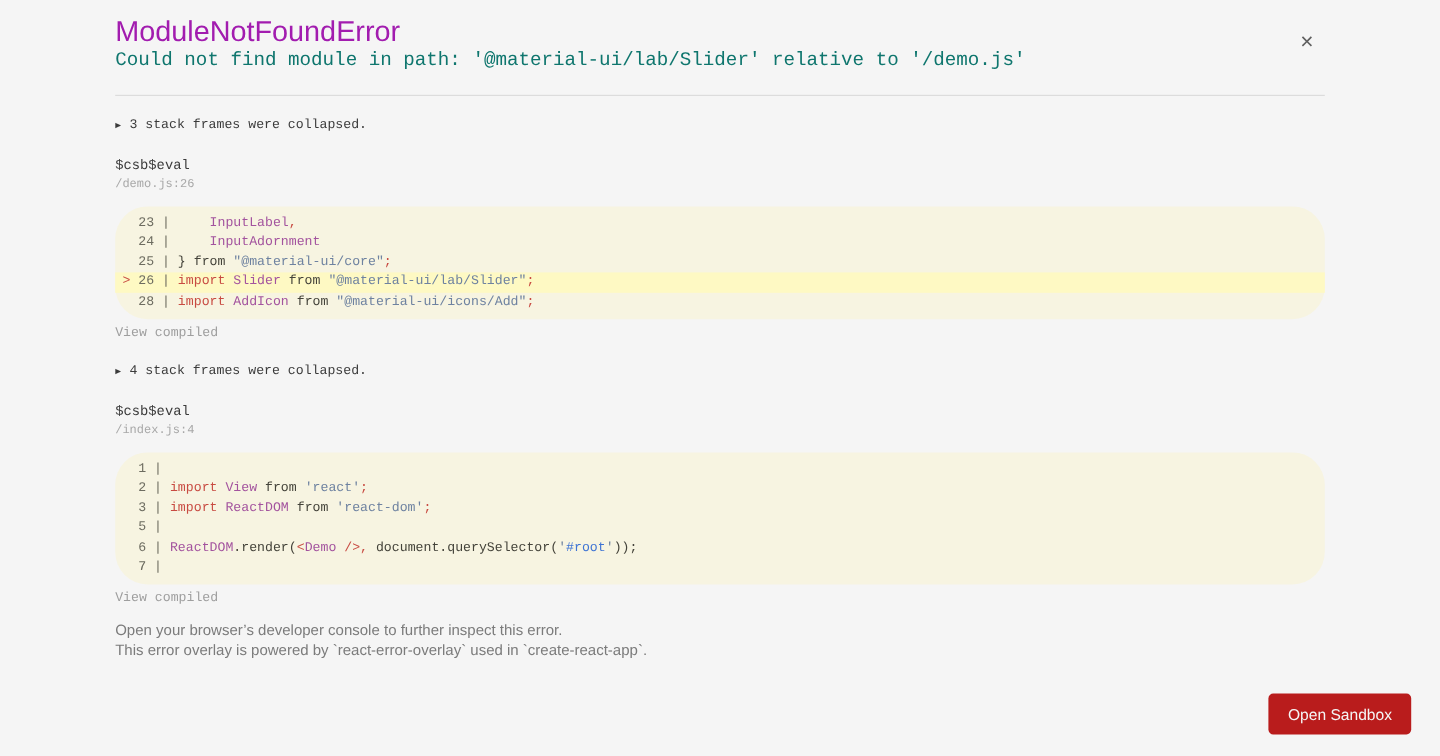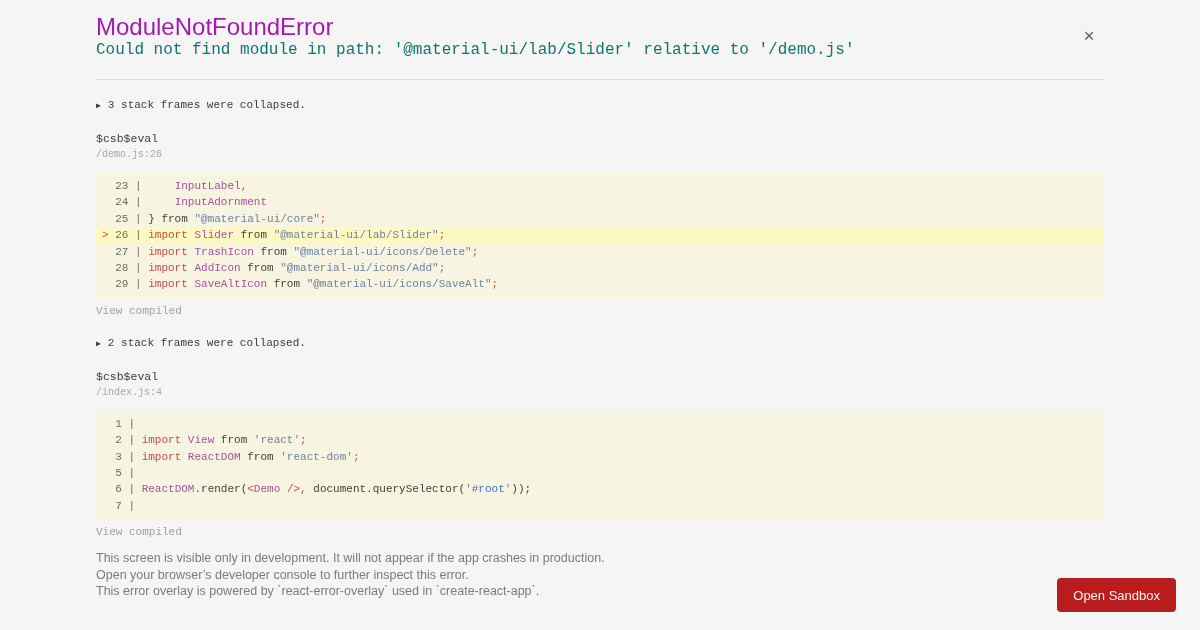--- a/index.html
+++ b/index.html
@@ -83,20 +83,21 @@
   }
 
   .code {
     margin-top: 11px;
     background: #f7f4e1;
     padding: 6px 0;
     font-family: "Liberation Mono", "DejaVu Sans Mono", monospace;
     font-size: 11px;
     line-height: 16.4px;
     color: #44433a;
+    border-radius: 27px;
   }
   .cl { white-space: pre; padding-left: 6px; }
   .cl.hl { background: #fef9c3; }
   .gut { color: #6d6c60; }
   .gut .mark { color: #c84b42; }
   .t-k { color: #c84b42; }
   .t-r { color: #c84b42; }
   .t-i { color: #a3539e; }
   .t-s { color: #6e82a0; }
   .t-h { color: #3f74d4; }
@@ -153,45 +154,42 @@
           <span class="tri">▶</span>
           <span>3 stack frames were collapsed.</span>
         </div>
         <div class="fn">$csb$eval</div>
         <div class="loc">/demo.js:26</div>
         <div class="code">
           <div class="cl"><span class="gut"><span class="mark"> </span> 23 | </span><span class="t-p">    </span><span class="t-i">InputLabel</span><span class="t-r">,</span></div>
           <div class="cl"><span class="gut"><span class="mark"> </span> 24 | </span><span class="t-p">    </span><span class="t-i">InputAdornment</span></div>
           <div class="cl"><span class="gut"><span class="mark"> </span> 25 | </span><span class="t-p">} from </span><span class="t-s">"@material-ui/core"</span><span class="t-r">;</span></div>
           <div class="cl hl"><span class="gut"><span class="mark">&gt;</span> 26 | </span><span class="t-k">import</span><span class="t-p"> </span><span class="t-i">Slider</span><span class="t-p"> from </span><span class="t-s">"@material-ui/lab/Slider"</span><span class="t-r">;</span></div>
-          <div class="cl"><span class="gut"><span class="mark"> </span> 27 | </span><span class="t-k">import</span><span class="t-p"> </span><span class="t-i">TrashIcon</span><span class="t-p"> from </span><span class="t-s">"@material-ui/icons/Delete"</span><span class="t-r">;</span></div>
           <div class="cl"><span class="gut"><span class="mark"> </span> 28 | </span><span class="t-k">import</span><span class="t-p"> </span><span class="t-i">AddIcon</span><span class="t-p"> from </span><span class="t-s">"@material-ui/icons/Add"</span><span class="t-r">;</span></div>
-          <div class="cl"><span class="gut"><span class="mark"> </span> 29 | </span><span class="t-k">import</span><span class="t-p"> </span><span class="t-i">SaveAltIcon</span><span class="t-p"> from </span><span class="t-s">"@material-ui/icons/SaveAlt"</span><span class="t-r">;</span></div>
         </div>
         <div class="view-row"><div class="view">View compiled</div></div>
       </section>
       <section class="frame-group">
         <div class="collapsed">
           <span class="tri">▶</span>
-          <span>2 stack frames were collapsed.</span>
+          <span>4 stack frames were collapsed.</span>
         </div>
         <div class="fn">$csb$eval</div>
         <div class="loc">/index.js:4</div>
         <div class="code">
           <div class="cl"><span class="gut"><span class="mark"> </span> 1 | </span></div>
           <div class="cl"><span class="gut"><span class="mark"> </span> 2 | </span><span class="t-k">import</span><span class="t-p"> </span><span class="t-i">View</span><span class="t-p"> from </span><span class="t-s">'react'</span><span class="t-r">;</span></div>
           <div class="cl"><span class="gut"><span class="mark"> </span> 3 | </span><span class="t-k">import</span><span class="t-p"> </span><span class="t-i">ReactDOM</span><span class="t-p"> from </span><span class="t-s">'react-dom'</span><span class="t-r">;</span></div>
           <div class="cl"><span class="gut"><span class="mark"> </span> 5 | </span></div>
           <div class="cl"><span class="gut"><span class="mark"> </span> 6 | </span><span class="t-i">ReactDOM</span><span class="t-p">.render(</span><span class="t-k">&lt;</span><span class="t-i">Demo</span><span class="t-p"> </span><span class="t-k">/&gt;</span><span class="t-r">,</span><span class="t-p"> document.querySelector(</span><span class="t-s">'</span><span class="t-h">#root</span><span class="t-s">'</span><span class="t-p">));</span></div>
           <div class="cl"><span class="gut"><span class="mark"> </span> 7 | </span></div>
         </div>
         <div class="view-row"><div class="view">View compiled</div></div>
       </section>
     </div>
 
   <div class="footer">
-    <div>This screen is visible only in development. It will not appear if the app crashes in production.</div>
     <div>Open your browser’s developer console to further inspect this error.</div>
     <div>This error overlay is powered by `react-error-overlay` used in `create-react-app`.</div>
   </div>
 </div>
 
 <button class="open-sandbox">Open Sandbox</button>
 
 </body></html>

